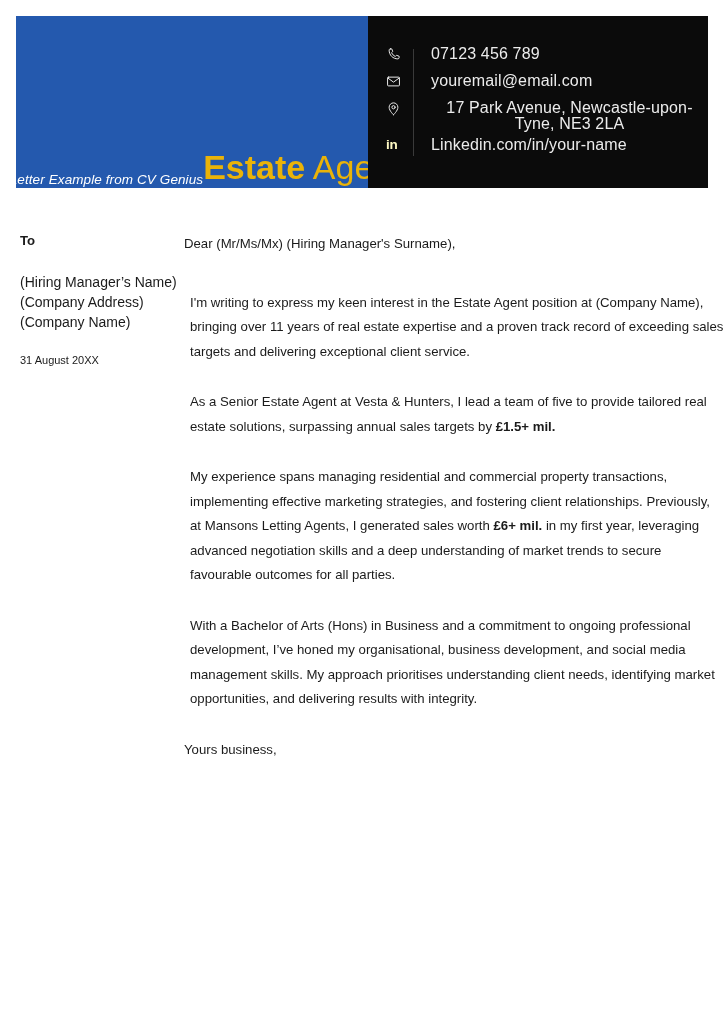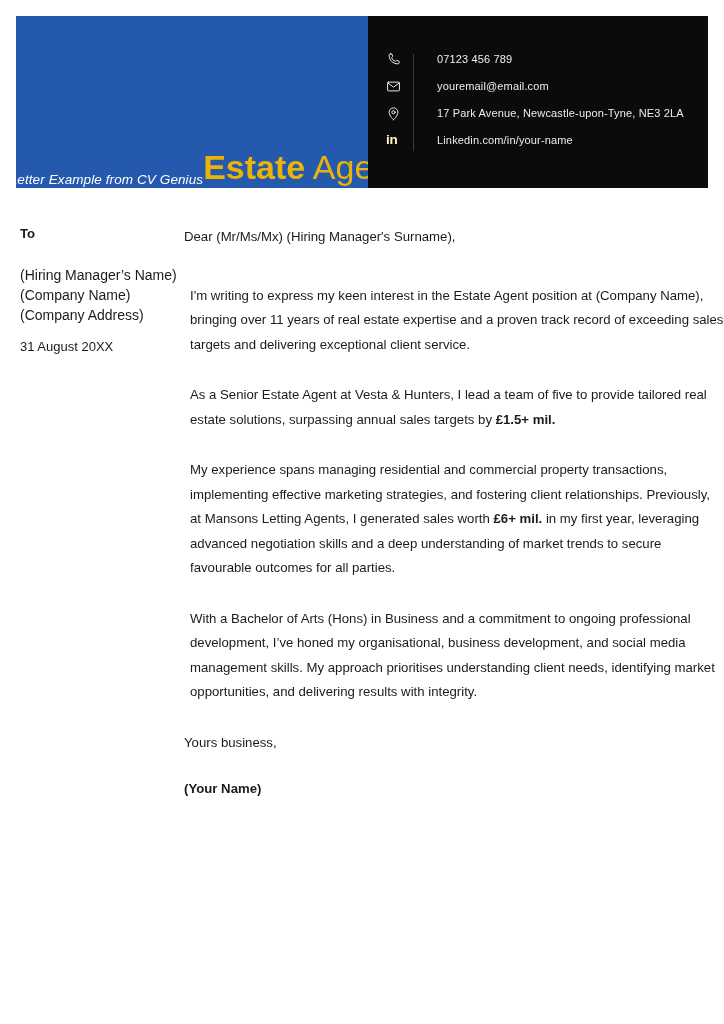--- a/index.html
+++ b/index.html
@@ -100,41 +100,41 @@
     min-width: 27px;
     display: flex;
     align-items: flex-start;
     justify-content: flex-start;
     padding-top: 1px;
     color: #e9e9e9;
   }
   .contact-row .ico svg { display: block; }
 
   .contact-row .txt {
-    padding-left: 24px;
+    padding-left: 18px;
     color: #ececec;
-    font-size: 11px;
+    font-size: 16px;
     line-height: 16px;
     letter-spacing: 0.15px;
     text-align: center;
   }
 
   .li-glyph {
     font-weight: 700;
     font-size: 13.5px;
     line-height: 14px;
     color: #fef9c3;
     letter-spacing: -0.3px;
   }
 
   
   .body-area {
     position: absolute;
     left: 0;
-    top: 225px;
+    top: 232px;
     width: 724px;
   }
 
   .columns {
     display: flex;
     align-items: flex-start;
   }
 
   .col-left {
     width: 184px;
@@ -151,23 +151,23 @@
     line-height: 18px;
     margin: 0 0 22px 0;
   }
 
   .recipient-line {
     font-size: 14px;
     line-height: 20px;
   }
 
   .date-line {
-    font-size: 13px;
+    font-size: 11px;
     line-height: 20px;
-    margin-top: 12px;
+    margin-top: 18px;
   }
 
   .col-right {
     flex: 1;
     padding-right: 0;
     box-sizing: border-box;
   }
 
   .salutation {
     font-size: 13.2px;
@@ -254,34 +254,33 @@
     </div>
   </div>
 
   <div class="body-area">
     <div class="columns">
 
       <div class="col-left">
         <div class="to-label">To</div>
         <div>
           <div class="recipient-line">(Hiring Manager’s Name)</div>
+          <div class="recipient-line">(Company Address)</div>
           <div class="recipient-line">(Company Name)</div>
-          <div class="recipient-line">(Company Address)</div>
         </div>
         <div class="date-line">31 August 20XX</div>
       </div>
 
       <div class="col-right">
         <p class="salutation">Dear (Mr/Ms/Mx) (Hiring Manager's Surname),</p>
 
         <p class="para"><span>I'm writing to express my keen interest in the Estate Agent position at (Company Name), bringing over 11 years of real estate expertise and a proven track record of exceeding sales targets and delivering exceptional client service.</span></p>
         <p class="para"><span>As a Senior Estate Agent at Vesta &amp; Hunters, I lead a team of five to provide tailored real estate solutions, surpassing annual sales targets by </span><b>£1.5+ mil.</b></p>
         <p class="para"><span>My experience spans managing residential and commercial property transactions, implementing effective marketing strategies, and fostering client relationships. Previously, at Mansons Letting Agents, I generated sales worth </span><b>£6+ mil.</b><span> in my first year, leveraging advanced negotiation skills and a deep understanding of market trends to secure favourable outcomes for all parties.</span></p>
         <p class="para"><span>With a Bachelor of Arts (Hons) in Business and a commitment to ongoing professional development, I’ve honed my organisational, business development, and social media management skills. My approach prioritises understanding client needs, identifying market opportunities, and delivering results with integrity.</span></p>
 
         <p class="closing">Yours business,</p>
-        <p class="signature">(Your Name)</p>
       </div>
 
     </div>
   </div>
 
 </div>
 
 </body></html>

